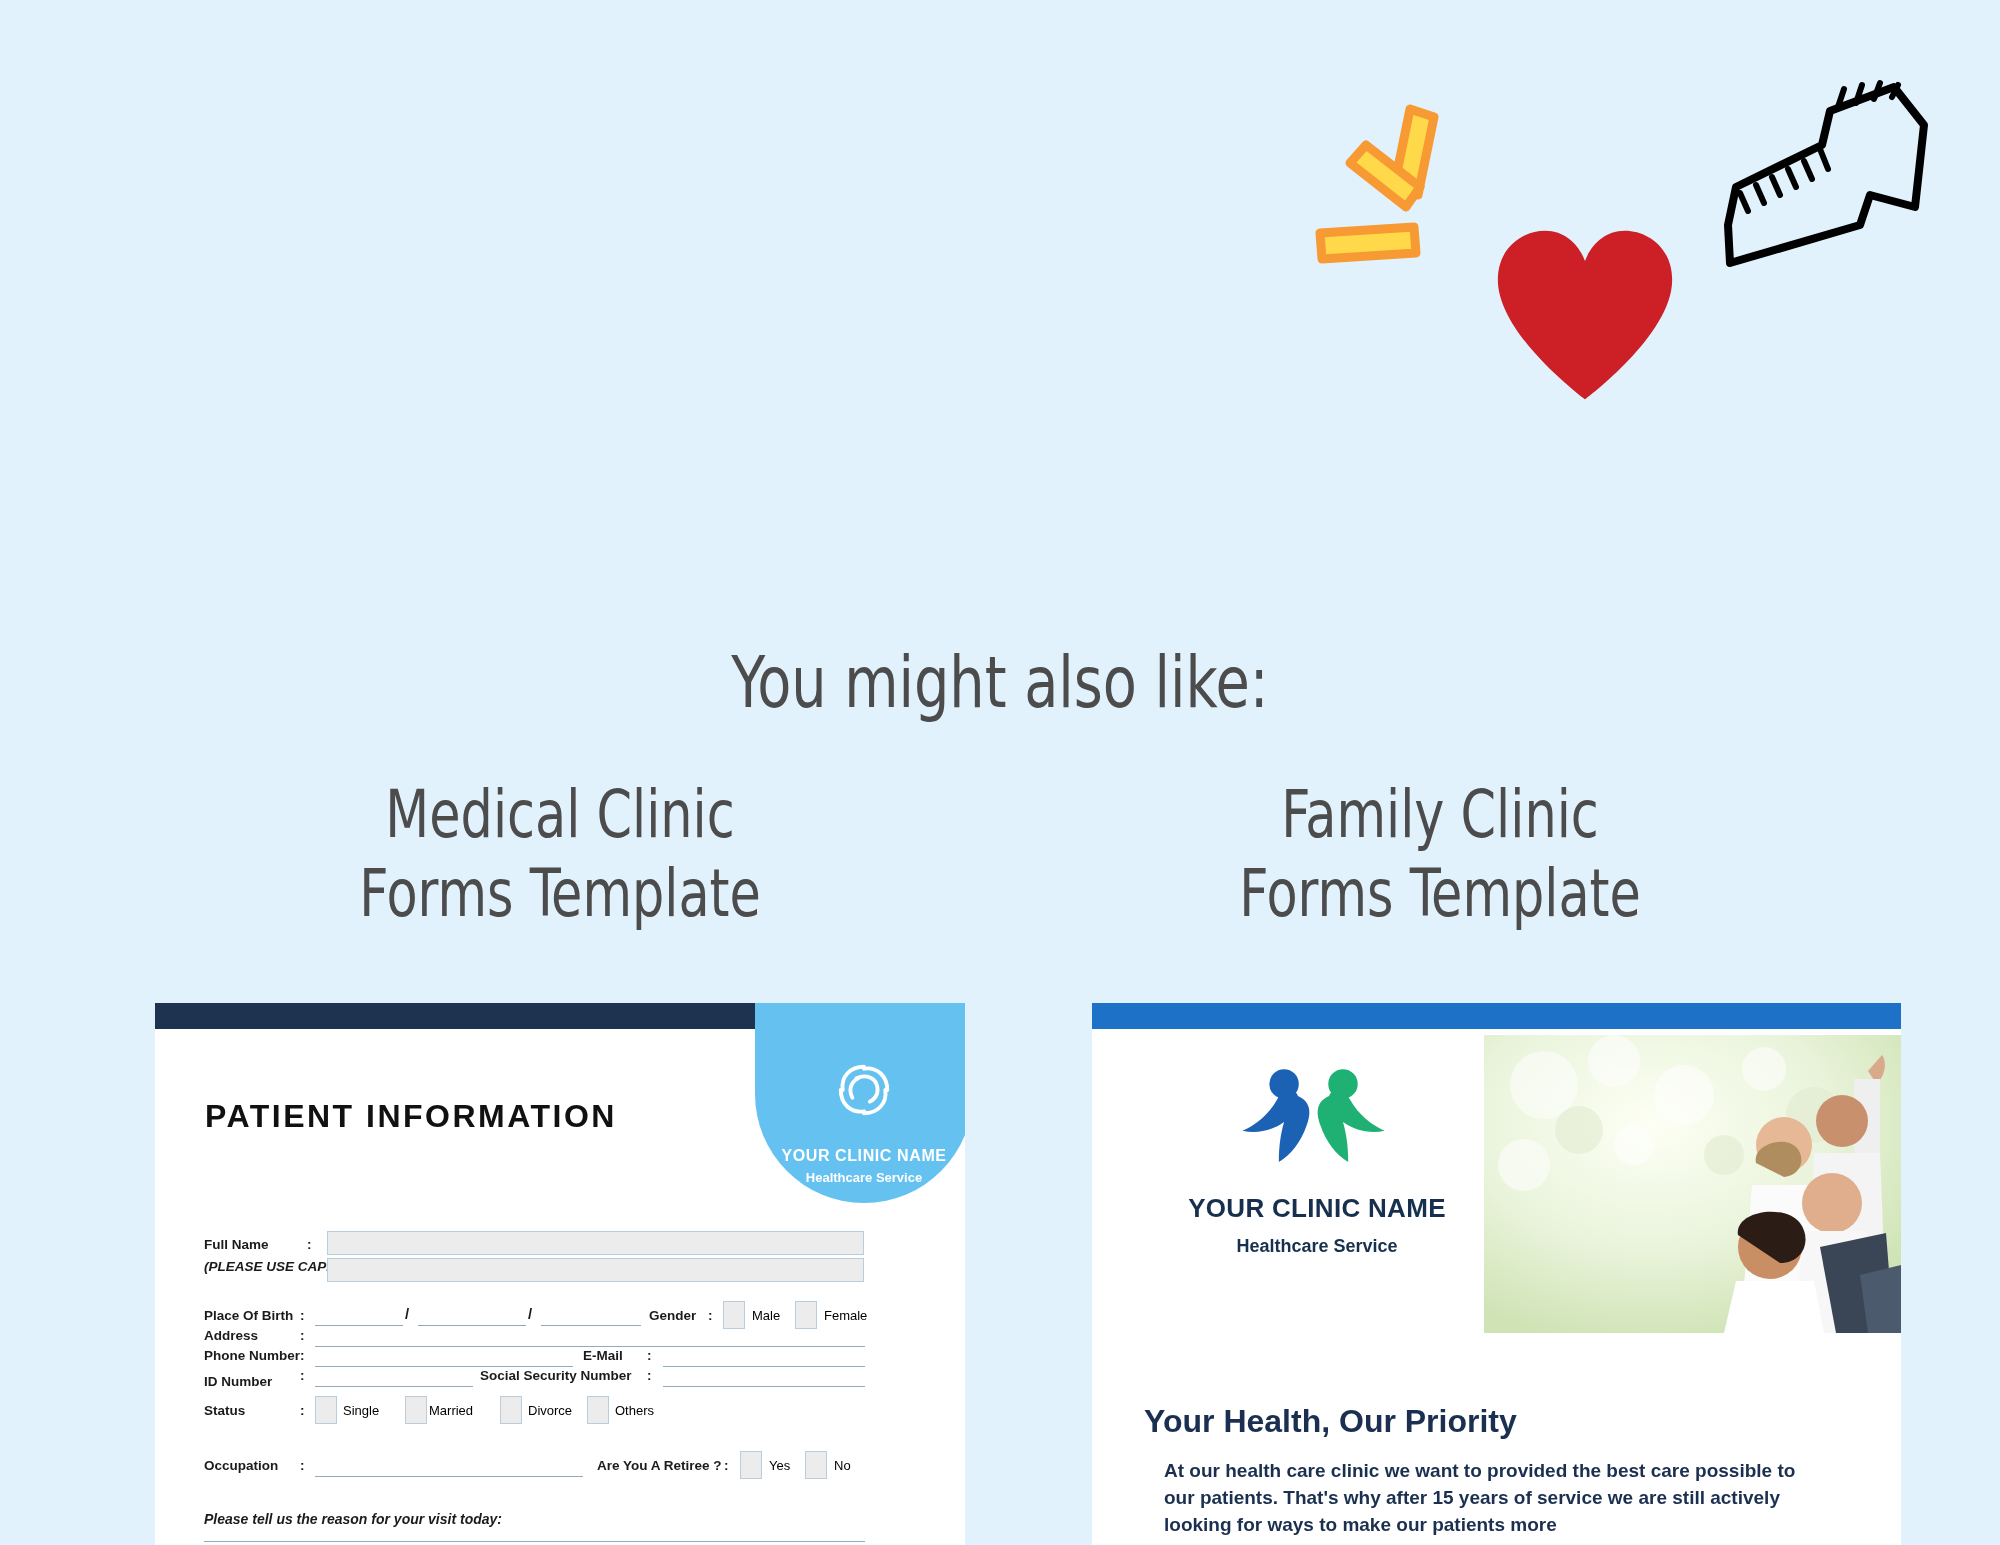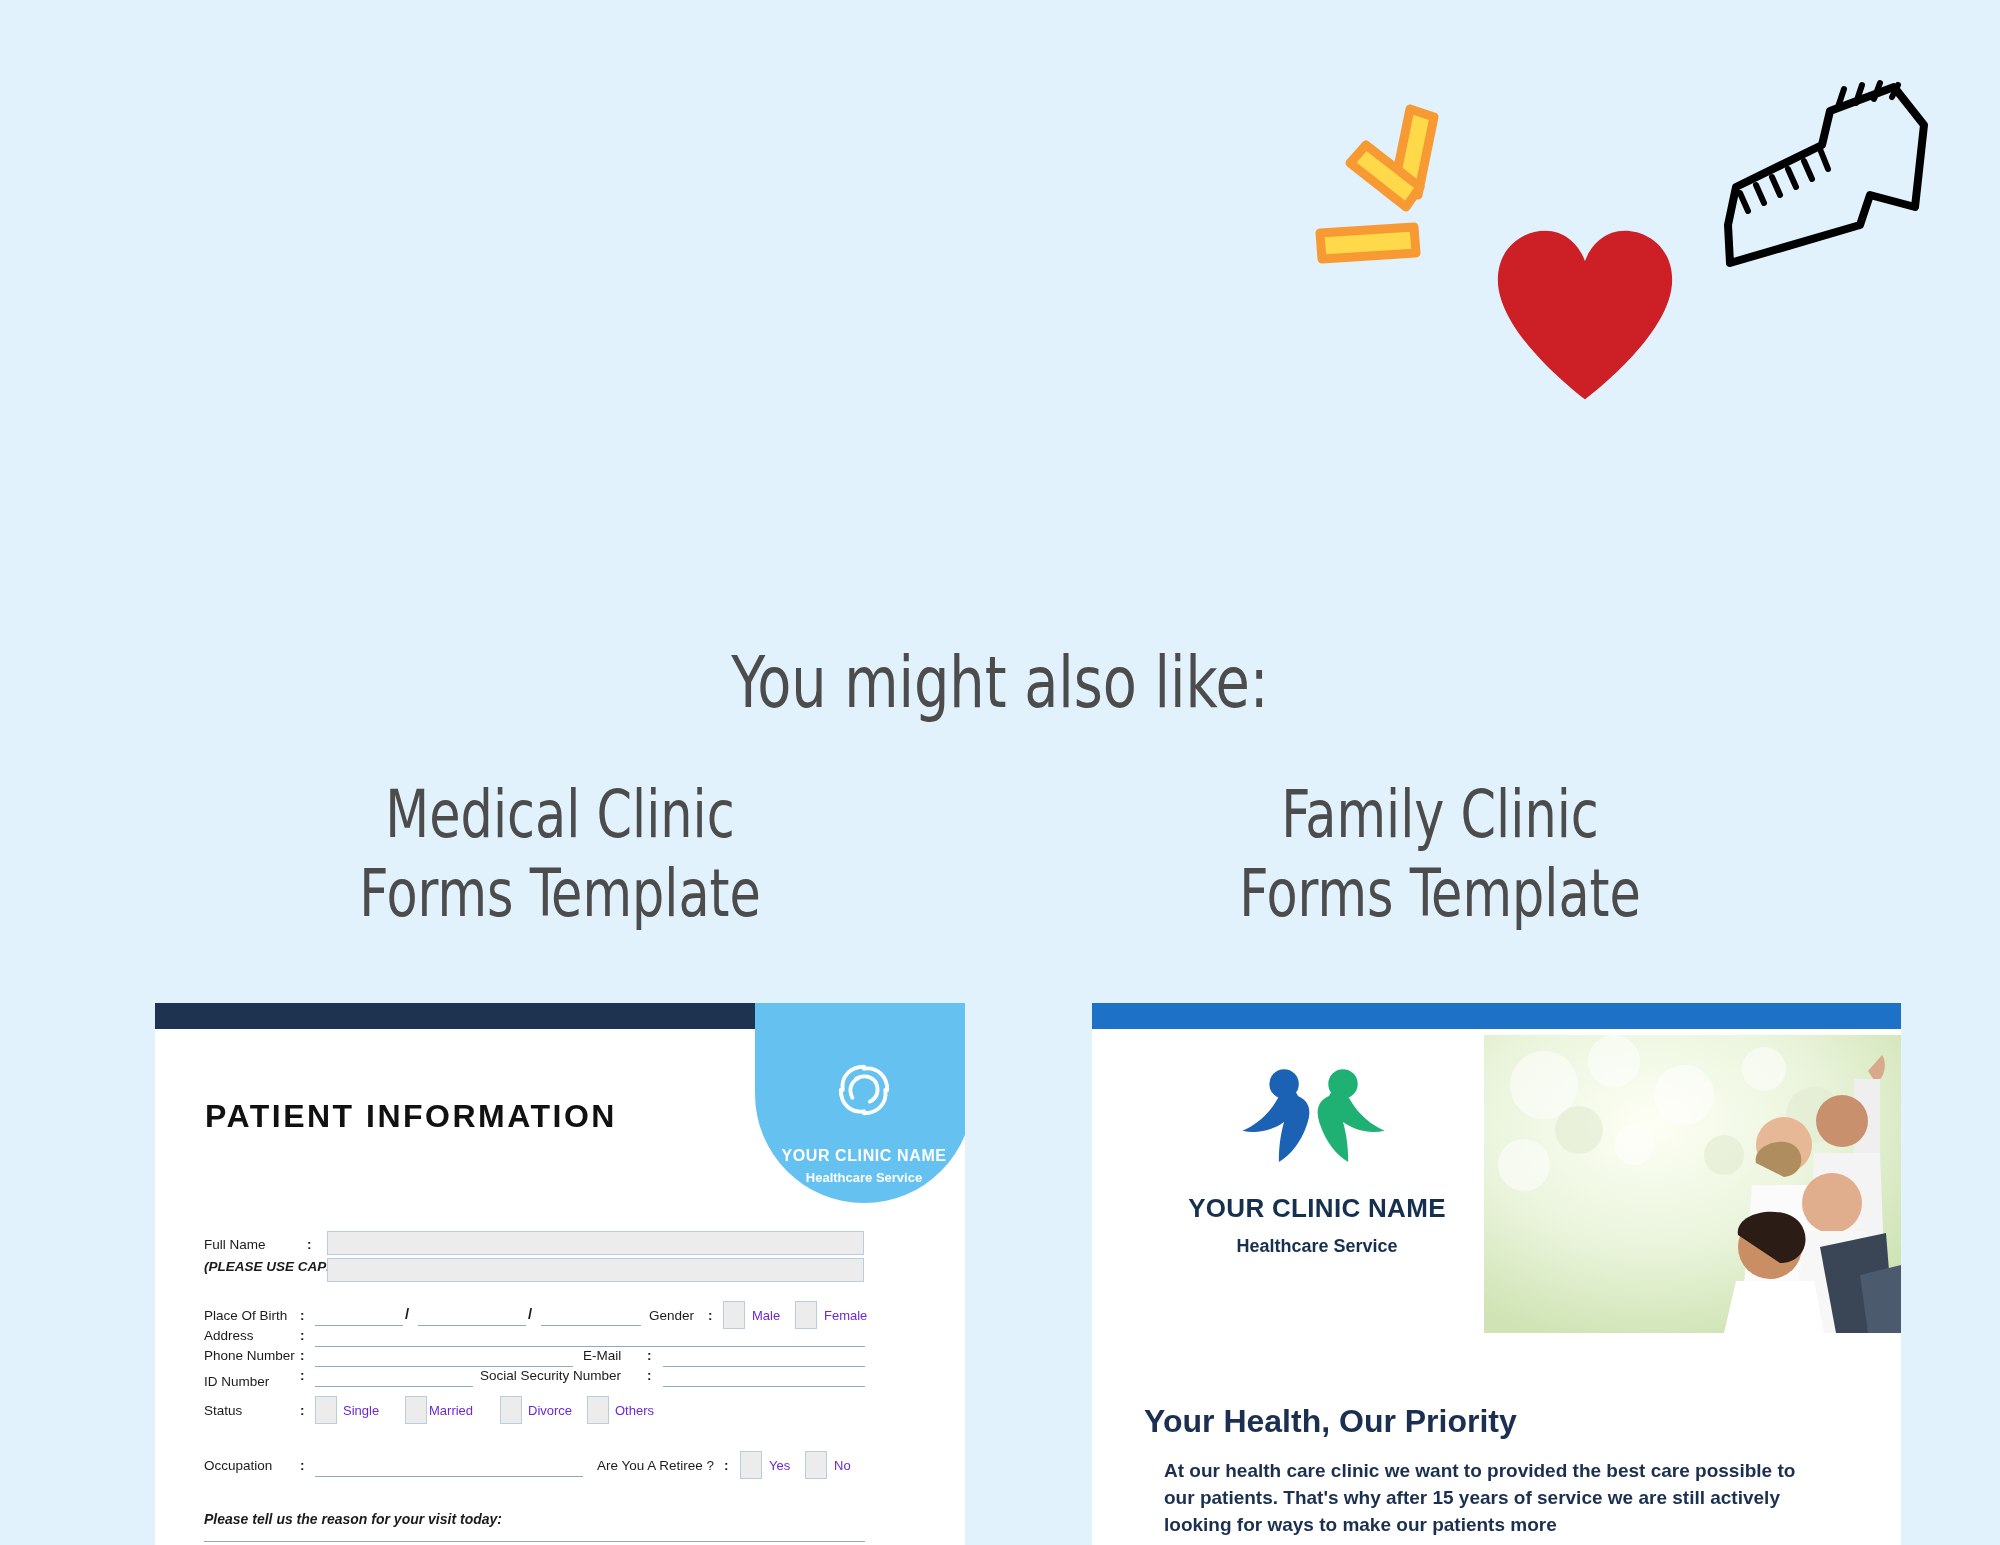--- a/index.html
+++ b/index.html
@@ -60,27 +60,27 @@
   .med-badge .bs{color:#fff;font-weight:600;font-size:13px;margin-top:5px;}
   .med-h1{
     position:absolute;left:50px;top:95px;
     font-size:32px;font-weight:800;letter-spacing:2.5px;color:#111;
   }
   .pi-bar{
     position:absolute;left:49px;top:177px;width:712px;height:36px;background:#1d3350;
     color:#eef3f8;font-size:20px;display:flex;align-items:center;padding-left:14px;
     box-sizing:border-box;letter-spacing:.2px;
   }
-  .fld{position:absolute;font-size:13.5px;font-weight:400;color:#1b1b1b;}
+  .fld{position:absolute;font-size:13.5px;font-weight:700;color:#1b1b1b;}
   .fld.it{font-style:italic;font-weight:700;}
   .colon{position:absolute;font-size:13.5px;font-weight:700;color:#1b1b1b;}
   .inputbox{position:absolute;background:#ececec;border:1px solid #b9cedd;}
   .uline{position:absolute;height:1px;background:#8fa9bd;}
   .chk{position:absolute;width:20px;height:26px;background:#ececec;border:1px solid #b9cedd;}
-  .chklbl{position:absolute;font-size:13px;color:#6d28d9;font-weight:400;}
+  .chklbl{position:absolute;font-size:13px;color:#000000;font-weight:400;}
   .slash{position:absolute;font-size:15px;font-weight:700;color:#1b1b1b;}
 
   
   .fam-card{left:1092px;top:1003px;width:809px;height:542px;}
   .fam-topbar{position:absolute;left:0;top:0;width:100%;height:26px;background:#1d72c8;}
   .fam-logo{position:absolute;left:70px;top:48px;width:310px;text-align:center;}
   .fam-logo svg{width:180px;height:130px;}
   .fam-name{font-size:26px;font-weight:800;color:#16304e;letter-spacing:.3px;margin-top:8px;}
   .fam-sub{font-size:18px;font-weight:700;color:#16304e;margin-top:12px;}
   .fam-photo{position:absolute;left:392px;top:32px;width:417px;height:298px;overflow:hidden;}

